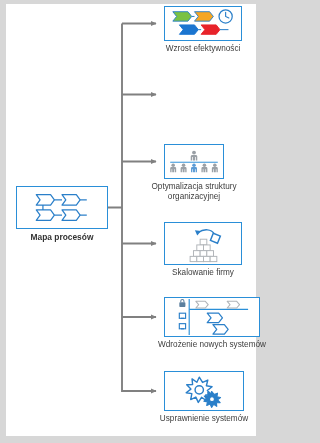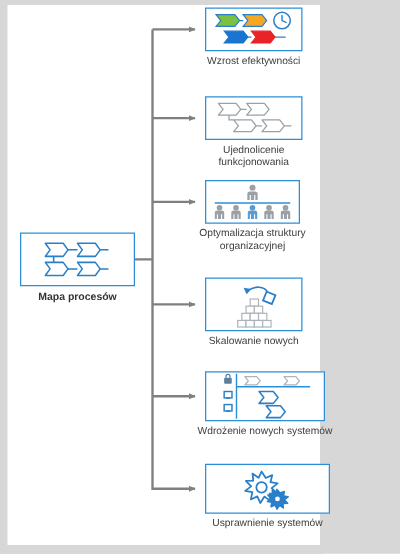--- a/index.html
+++ b/index.html
@@ -125,41 +125,22 @@
         <path d="M57,24 L66,24" stroke="#2a7fc9" stroke-width="1.1"></path>
         <g>
           <circle cx="63" cy="10" r="7" fill="#ffffff" stroke="#2a7fc9" stroke-width="1.3"></circle>
           <path d="M63,5.6 L63,10 L66.4,11.6" stroke="#2a7fc9" stroke-width="1.2" fill="none" stroke-linecap="round"></path>
         </g>
       </svg>
     </div>
     <div class="node-label">Wzrost efektywności</div>
   </div>
 
-  <div class="node" style="left:164px; top:77px; width:78px; height:35px;">
-    <div class="node-box">
-      <svg class="icon-svg" viewBox="0 0 78 35" xmlns="http://www.w3.org/2000/svg">
-        <g stroke="#9aa0a6" stroke-width="1.1" fill="#ffffff" stroke-linejoin="round">
-          <path d="M9,5 L24,5 L28,10 L24,15 L9,15 L13,10 Z"></path>
-          <path d="M33,5 L48,5 L52,10 L48,15 L33,15 L37,10 Z"></path>
-          <path d="M22,19 L37,19 L41,24 L37,29 L22,29 L26,24 Z"></path>
-          <path d="M46,19 L61,19 L65,24 L61,29 L46,29 L50,24 Z"></path>
-        </g>
-        <g stroke="#9aa0a6" stroke-width="1.1" fill="none">
-          <path d="M28,10 L33,10"></path>
-          <path d="M41,24 L46,24"></path>
-          <path d="M18,15 L18,19 L22,19"></path>
-          <path d="M65,24 L71,24"></path>
-        </g>
-      </svg>
-    </div>
-    <div class="node-label">Ujednolicenie funkcjonowania</div>
-  </div>
-
-  <div class="node" style="left:164px; top:144px; width:76px; height:35px;">
+
+  <div class="node" style="left:164px; top:144px; width:60px; height:35px;">
     <div class="node-box">
       <svg class="icon-svg" viewBox="0 0 78 35" xmlns="http://www.w3.org/2000/svg">
         <g fill="#9aa0a6">
           <circle cx="39" cy="5.5" r="2.6"></circle>
           <path d="M34.6,16 L34.6,10.6 C34.6,9.4 35.6,8.6 36.8,8.6 L41.2,8.6 C42.4,8.6 43.4,9.4 43.4,10.6 L43.4,16 L41.4,16 L41.4,11.6 L40.4,11.6 L40.4,16 L37.6,16 L37.6,11.6 L36.6,11.6 L36.6,16 Z"></path>
         </g>
         <path d="M7,18.5 L71,18.5" stroke="#2a8fd8" stroke-width="1.3"></path>
         <g fill="#9aa0a6">
           <circle cx="11" cy="22.5" r="2.4"></circle>
           <path d="M7,32 L7,26.6 C7,25.5 7.9,24.8 9,24.8 L13,24.8 C14.1,24.8 15,25.5 15,26.6 L15,32 L13.2,32 L13.2,28 L12.3,28 L12.3,32 L9.7,32 L9.7,28 L8.8,28 L8.8,32 Z"></path>
@@ -198,21 +179,21 @@
         </g>
         <g>
           <path d="M34,10 C40,5.5 48,6.5 50.5,11" stroke="#2a7fc9" stroke-width="1.4" fill="none"></path>
           <path d="M30.5,7.5 L37,8.5 L33,13 Z" fill="#2a7fc9"></path>
         </g>
         <g transform="rotate(22 52 16)">
           <rect x="48" y="12" width="8" height="8" fill="#ffffff" stroke="#2a7fc9" stroke-width="1.5"></rect>
         </g>
       </svg>
     </div>
-    <div class="node-label">Skalowanie nowych</div>
+    <div class="node-label">Skalowanie firmy</div>
   </div>
 
   <div class="node" style="left:164px; top:297px; width:96px; height:40px;">
     <div class="node-box">
       <svg class="icon-svg" viewBox="0 0 78 40" xmlns="http://www.w3.org/2000/svg">
         <path d="M15,1 L15,39" stroke="#2a8fd8" stroke-width="1.2"></path>
         <path d="M15,12 L77,12" stroke="#2a8fd8" stroke-width="1.2"></path>
         <g fill="#5b7f9e">
           <path d="M5.6,4.4 L5.6,3.2 A2.2,2.2 0 0 1 10,3.2 L10,4.4 L8.9,4.4 L8.9,3.2 A1.1,1.1 0 0 0 6.7,3.2 L6.7,4.4 Z"></path>
           <rect x="4.6" y="4.4" width="6.4" height="5" rx="0.8"></rect>
@@ -231,21 +212,21 @@
         </g>
         <g stroke="#2a7fc9" stroke-width="1.3" fill="#ffffff" stroke-linejoin="round">
           <path d="M34,16 L46,16 L50,21 L46,26 L34,26 L38,21 Z"></path>
           <path d="M40,28 L52,28 L56,33 L52,38 L40,38 L44,33 Z"></path>
         </g>
       </svg>
     </div>
     <div class="node-label">Wdrożenie nowych systemów</div>
   </div>
 
-  <div class="node" style="left:164px; top:371px; width:100px; height:40px;">
+  <div class="node" style="left:164px; top:371px; width:80px; height:40px;">
     <div class="node-box">
       <svg class="icon-svg" viewBox="0 0 78 40" xmlns="http://www.w3.org/2000/svg">
         <g fill="#ffffff" stroke="#2a7fc9" stroke-width="1.5" stroke-linejoin="round">
           <path d="M34,5.5 L37.5,11 L43,8.5 L41.5,14.5 L47.5,15.5 L42.5,19.5 L47,24 L40.8,24.2 L41.5,30.2 L36.4,26.6 L33,32 L30.4,26.4 L25,29 L26.2,22.8 L20.2,21.8 L25.2,18 L20.8,13.4 L27,13.2 L26.4,7.2 L31.5,10.8 Z"></path>
           <circle cx="34" cy="18.8" r="4.4" fill="#ffffff"></circle>
         </g>
         <g fill="#2a7fc9" stroke="#2a7fc9" stroke-width="1.2" stroke-linejoin="round">
           <path d="M47,20.5 L49.6,23.6 L53.2,22.3 L52.6,26.1 L56.4,26.8 L53.3,29.3 L56,32.2 L52.1,32.4 L52.4,36.2 L49.2,34 L47,37.2 L45.4,33.7 L41.9,35.2 L42.6,31.4 L38.9,30.8 L41.9,28.2 L39.3,25.3 L43.2,25.2 L43,21.3 L46,23.5 Z"></path>
           <circle cx="47.4" cy="28.6" r="2.6" fill="#ffffff"></circle>
         </g>

